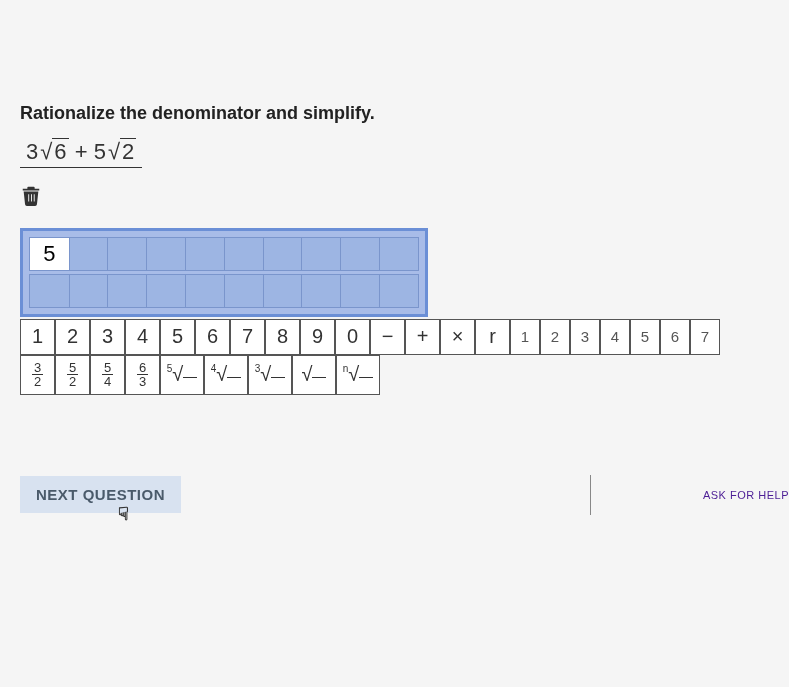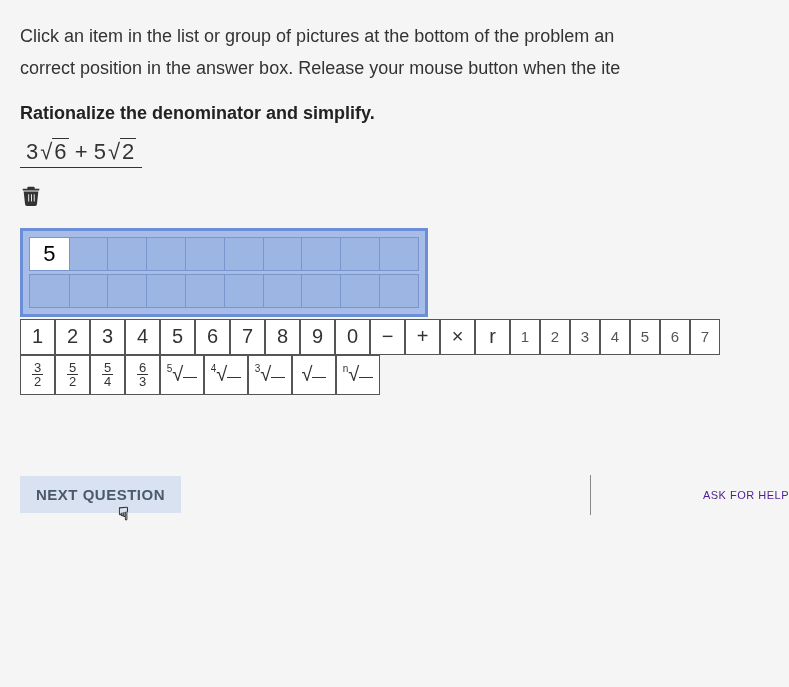--- a/index.html
+++ b/index.html
@@ -35,22 +35,22 @@
 .divider{width:1px;height:40px;background:#888}
 .help-link{font-size:11px;color:#4c1d95;letter-spacing:0.5px;cursor:pointer}
 .cursor-icon{position:absolute;bottom:-12px;left:98px;font-size:18px;color:#333}
 </style>
 </head>
 <body>
 
 
 
 <div class="instructions">
-  <span>Click an item in the list or group of pictures at the bottom of the problem an</span><br>
-  <span>correct position in the answer box. Release your mouse button when the ite</span><br>
+  <br>
+  <br>
 </div>
 
 <div class="prompt">Rationalize the denominator and simplify.</div>
 
 <div class="expr">
   <span class="fraction">
     <span class="num">
       <span>3</span><span class="sqrt"><span class="radicand">6</span></span>
       <span>+</span>
       <span>5</span><span class="sqrt"><span class="radicand">2</span></span>

